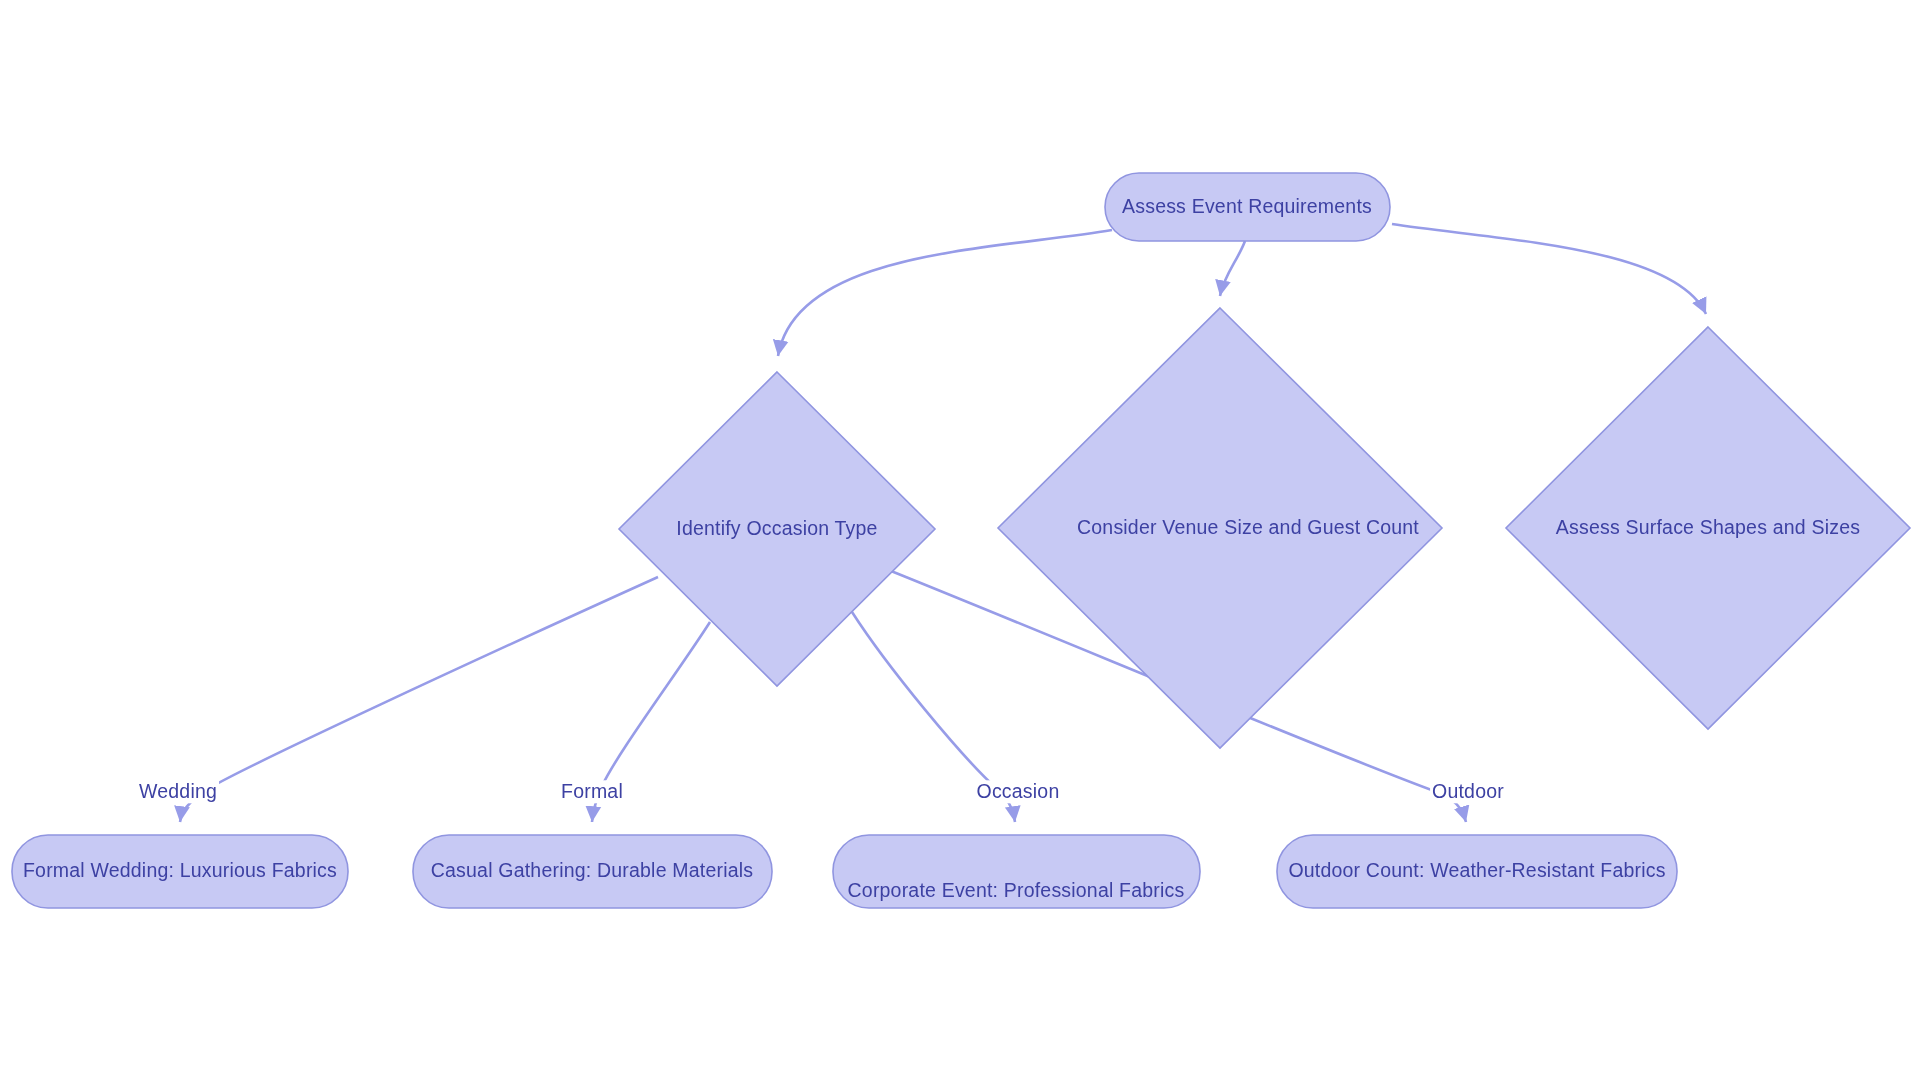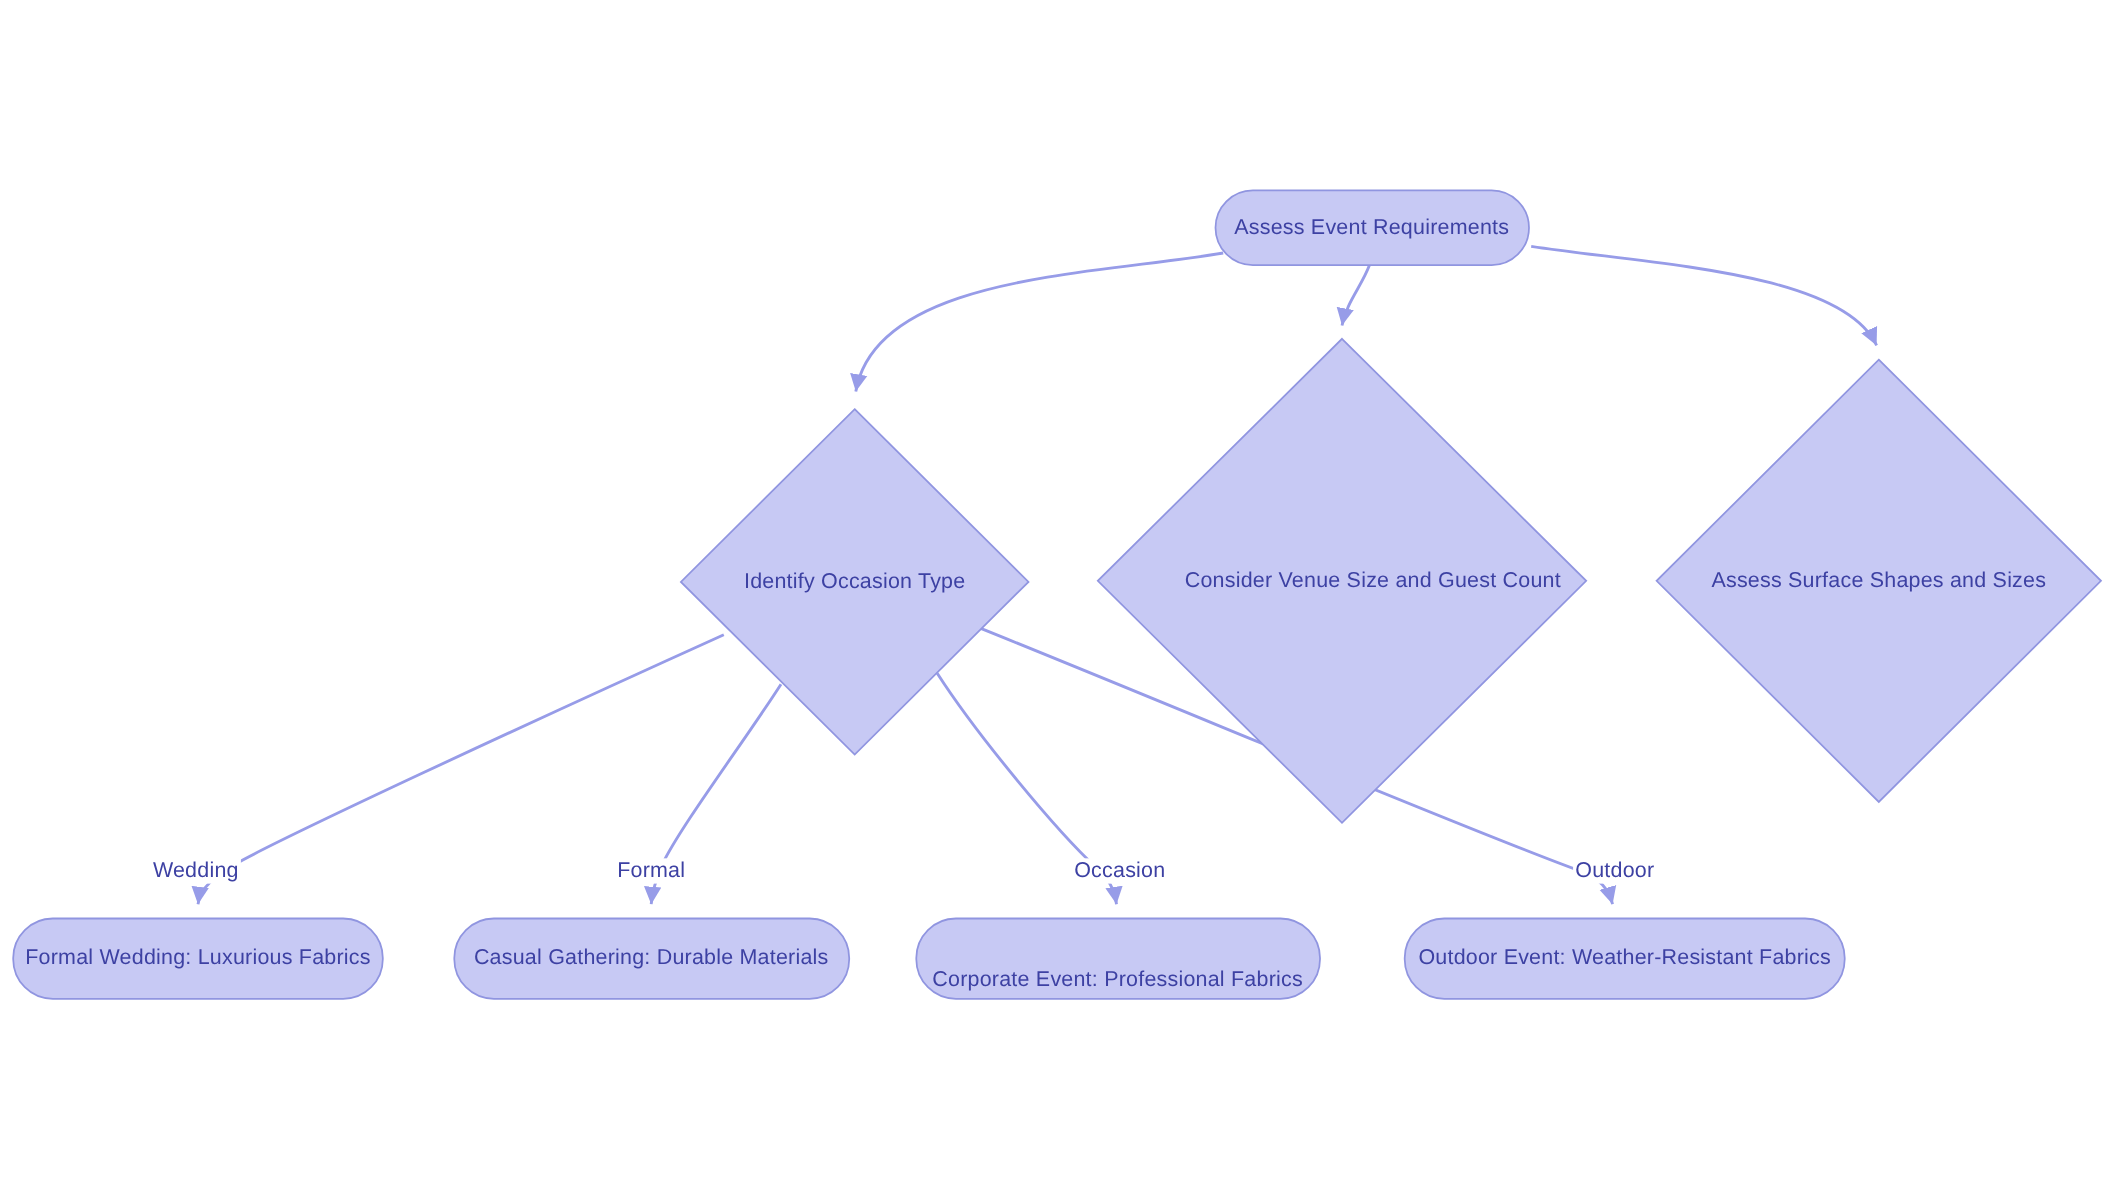--- a/index.html
+++ b/index.html
@@ -78,20 +78,20 @@
     <rect class="shape" x="1277" y="835" width="400" height="73" rx="36" ry="36"></rect>
   </svg>
 
   <div class="nlabel" style="left:1247px; top:207px;">Assess Event Requirements</div>
   <div class="nlabel" style="left:777px; top:529px;">Identify Occasion Type</div>
   <div class="nlabel" style="left:1220px; top:528px;margin-left:28px;">Consider Venue Size and Guest Count</div>
   <div class="nlabel" style="left:1708px; top:528px;text-align:right;">Assess Surface Shapes and Sizes</div>
   <div class="nlabel" style="left:180px; top:871px;">Formal Wedding: Luxurious Fabrics</div>
   <div class="nlabel" style="left:592px; top:871px;">Casual Gathering: Durable Materials</div>
   <div class="nlabel" style="left:1016px; top:871px;margin-top:20px;">Corporate Event: Professional Fabrics</div>
-  <div class="nlabel" style="left:1477px; top:871px;">Outdoor Event: Weather-Resistant Fabrics</div>
+  <div class="nlabel" style="left:1477px; top:871px;">Outdoor Count: Weather-Resistant Fabrics</div>
 
   <div class="elabel" style="left:178px; top:792px;">Wedding</div>
   <div class="elabel" style="left:592px; top:792px;">Formal</div>
   <div class="elabel" style="left:1018px; top:792px;">Occasion</div>
   <div class="elabel" style="left:1468px; top:792px;">Outdoor</div>
 
 </div>
 
 </body></html>

